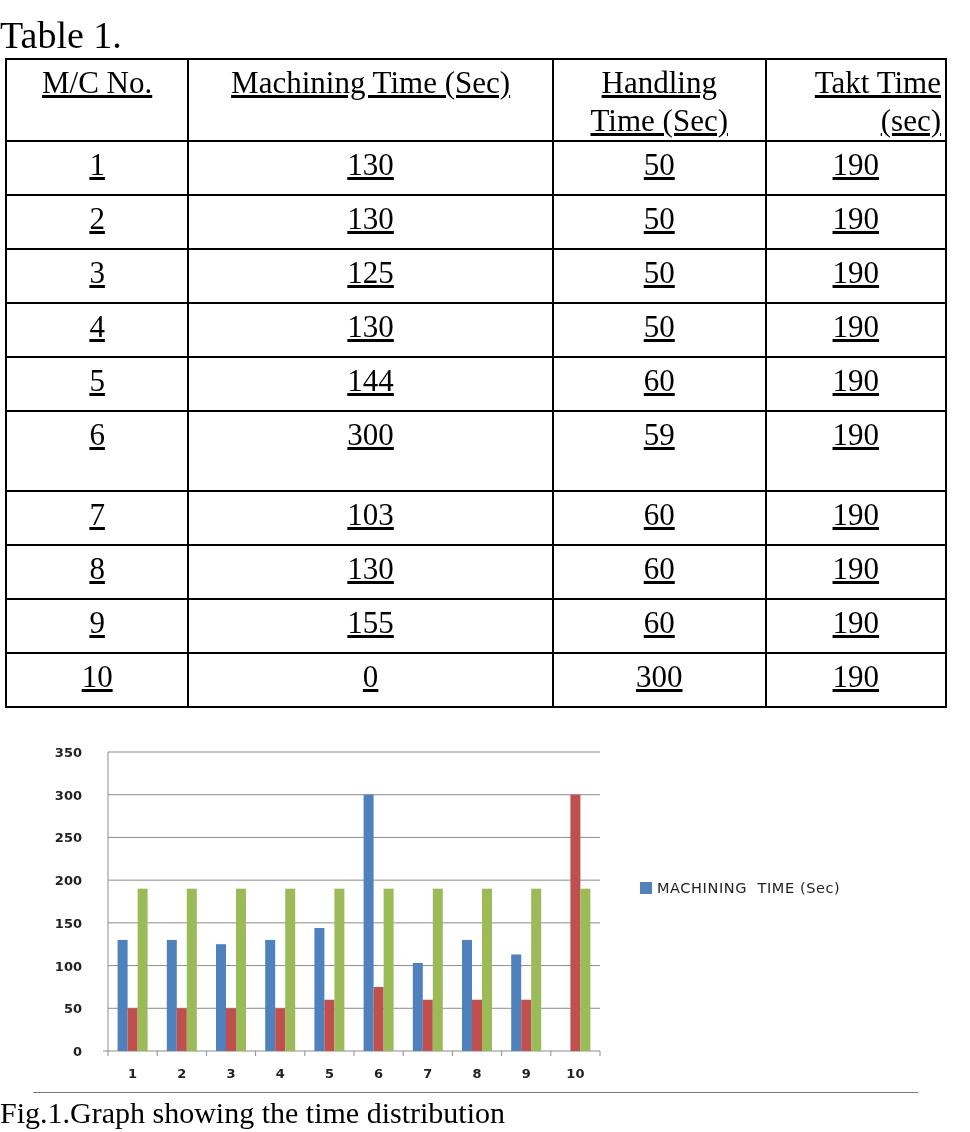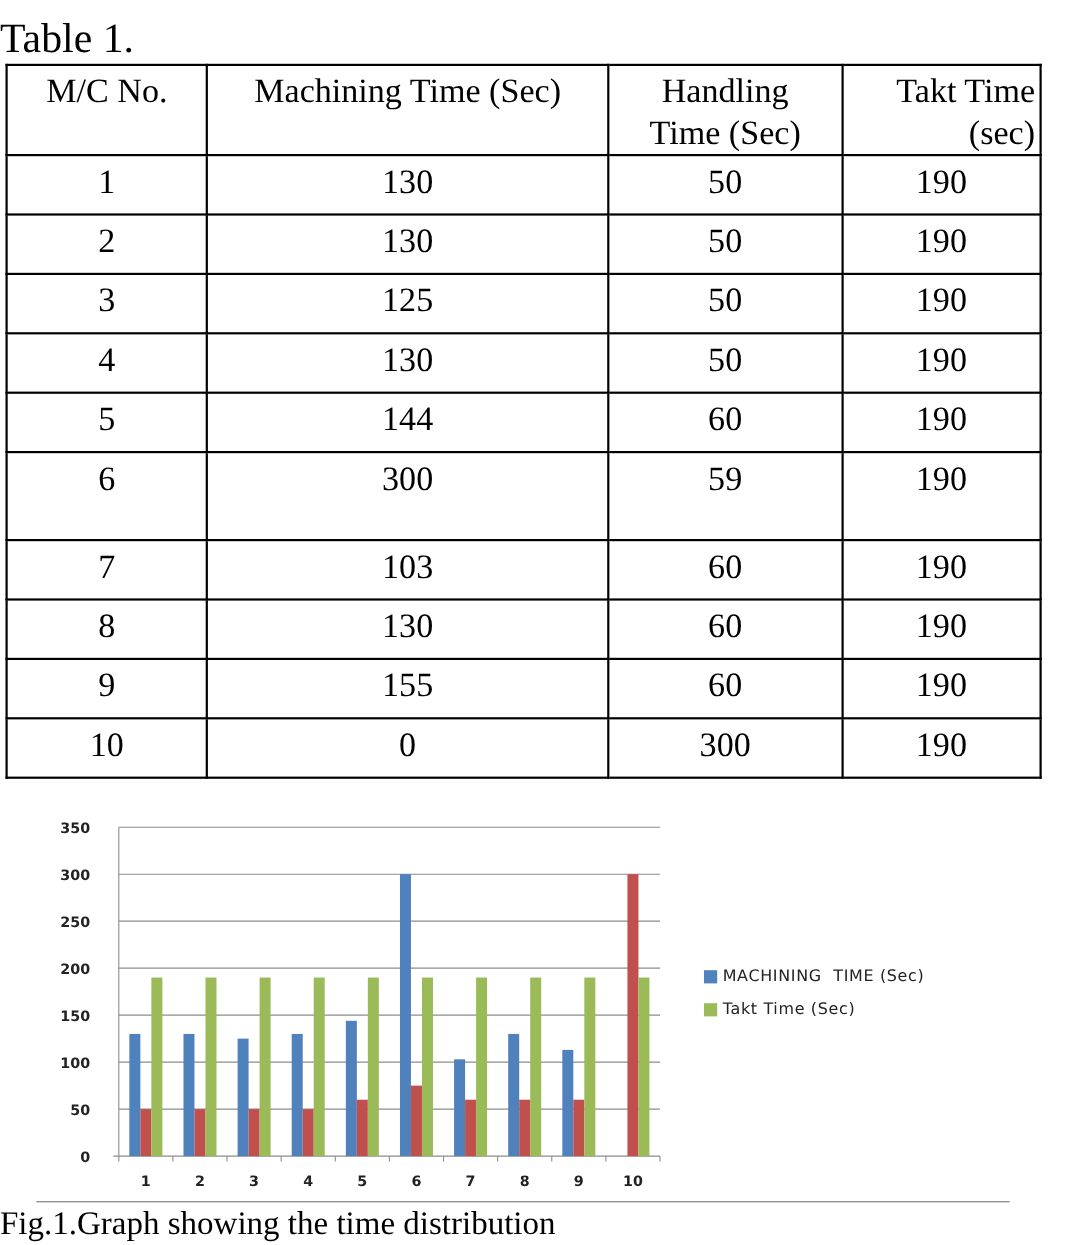--- a/index.html
+++ b/index.html
@@ -1,19 +1,19 @@
 <!DOCTYPE html>
 <html><head>
 <meta charset="utf-8">
 <style>
   html,body{margin:0;padding:0;background:#fff;}
   body{width:970px;height:1132px;position:relative;overflow:hidden;font-family:"Liberation Serif",serif;color:#000;}
   .title{position:absolute;top:12px;left:0;width:840px;text-align:left;font-size:38px;line-height:46px;}
   table.t1{position:absolute;top:58px;left:5px;width:942px;border-collapse:collapse;font-size:31px;}
-  table.t1 td,table.t1 th{border:2px solid #000;text-align:center;vertical-align:top;font-weight:normal;padding:4px 4px 0 4px;line-height:38px;}
+  table.t1 td,table.t1 th{border:2px solid #000;text-align:center;vertical-align:top;font-weight:normal;padding:4px 4px 0 4px;line-height:38px;text-decoration:underline;}
   table.t1 th{height:74px;}
   table.t1 td{height:48px;}
   table.t1 tr.tall td{height:74px;}
   .chart{position:absolute;top:740px;left:30px;}
   .legend{position:absolute;top:873px;left:640px;font-family:"DejaVu Sans",sans-serif;font-size:14.5px;color:#222;letter-spacing:0.6px;}
   .legend .li{display:flex;align-items:center;height:30px;}
   .legend .sw{width:12px;height:12px;margin-right:5px;display:inline-block;}
   .rule{position:absolute;top:1092px;left:33px;width:885px;height:1px;background:#777;}
   .caption{position:absolute;top:1095px;left:0;width:970px;text-align:left;font-size:30px;line-height:36px;}
 </style>
@@ -173,20 +173,16 @@
     <rect x="540.4" y="54.71428571428572" width="10" height="256.2857142857143" fill="#c0504d"></rect>
     <rect x="550.4" y="148.6857142857143" width="10" height="162.3142857142857" fill="#9bbb59"></rect>
     <text x="545.4" y="338" text-anchor="middle" font-family="DejaVu Sans, sans-serif" font-size="13" fill="#222" font-weight="bold">10</text>
   </svg>
 
 <div class="legend" id="legend">
     <div class="li">
       <span class="sw" style="background: rgb(79, 129, 189);"></span>
       <span style="white-space: pre;">MACHINING  TIME (Sec)</span>
     </div>
-    <div class="li">
-      <span class="sw" style="background: rgb(155, 187, 89);"></span>
-      <span style="white-space: pre;">Takt Time (Sec)</span>
-    </div>
   </div>
 
 <div class="rule"></div>
 <div class="caption">Fig.1.Graph showing the time distribution</div>
 
 </body></html>

